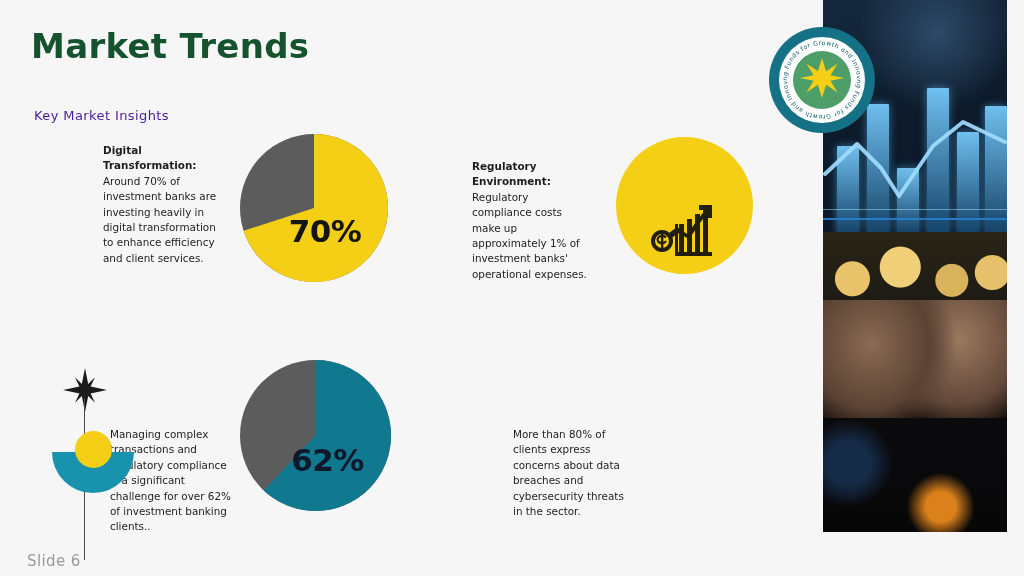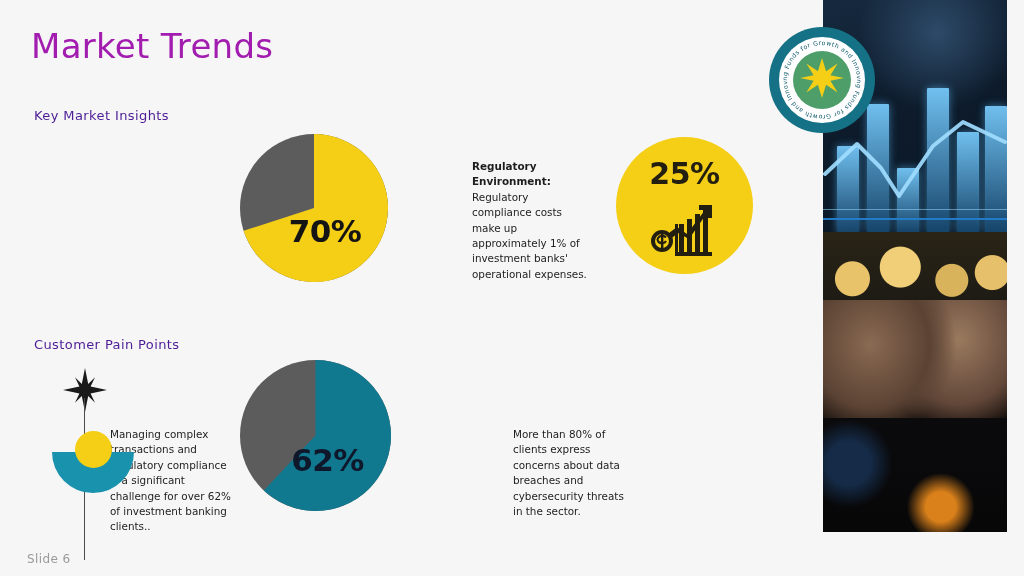--- a/index.html
+++ b/index.html
@@ -8,21 +8,21 @@
     background:#f6f6f7;
     font-family:"Liberation Sans", sans-serif;
     position:relative;
     overflow:hidden;
   }
   .slide { position:absolute; inset:0; background:#f6f6f7; }
 
   
   .title {
     position:absolute; left:31px; top:28px;
-    font-size:34px; font-weight:400; color:#a21caf;
+    font-size:34px; font-weight:700; color:#14532d;
     letter-spacing:0.3px; line-height:1.1;
     font-family:"DejaVu Sans", sans-serif;
   }
 
   
   .section-head {
     position:absolute;
     font-size:13px; font-weight:400; color:#4c1d95;
     letter-spacing:0.4px;
     font-family:"DejaVu Sans", sans-serif;
@@ -134,38 +134,41 @@
   }
 
   
   #logo-badge {
     position:absolute; left:768px; top:26px; width:108px; height:108px; z-index:9;
   }
 
   
   #slide-num {
     position:absolute; left:27px; top:552px;
-    font-size:12px; color:#9a9a9a; letter-spacing:.4px;
+    font-size:15px; color:#9a9a9a; letter-spacing:.4px;
     font-family:"DejaVu Sans", sans-serif;
   }
   #footer-tick {
     position:absolute; left:84px; top:538px; width:1px; height:22px; background:#4a4a4a;
   }
 </style>
 </head>
 <body>
 
 <div class="slide">
 
   <div class="title">Market Trends</div>
 
   <div class="section-head" id="head-insights">Key Market Insights</div>
 
-  <div class="section-head" id="head-pain">Customer Pain Points</div>
-
+
+  <div class="blk" id="blk-digital">
+    <span class="lead">Digital Transformation:</span>
+    <span class="body">Around 70% of investment banks are investing heavily in digital transformation to enhance efficiency and client services.</span>
+  </div>
 
   <div class="blk" id="blk-reg">
     <span class="lead">Regulatory Environment:</span>
     <span class="body">Regulatory compliance costs make up approximately 1% of investment banks' operational expenses.</span>
   </div>
 
   <div class="blk" id="blk-pain">
     <span class="body">Managing complex transactions and regulatory compliance is a significant challenge for over 62% of investment banking clients..</span>
   </div>
 
@@ -175,21 +178,20 @@
 
   <div class="pie" id="pie-70">
     <svg viewBox="0 0 100 100" width="148" height="148">
       <circle cx="50" cy="50" r="50" fill="#5C5C5C"></circle>
       <path id="slice70" fill="#F5CE16" d="M50,50 L50,0 A50,50 0 1 1 2.447,65.451 Z"></path>
     </svg>
     <div class="lbl">70%</div>
   </div>
 
   <div id="circle-25">
-    <div class="num">25%</div>
     <div class="growth-icon">
       <svg width="72" height="62" viewBox="0 0 72 62">
         <g fill="#231f10">
           <rect x="30" y="28" width="5" height="30"></rect>
           <rect x="38" y="23" width="5" height="35"></rect>
           <rect x="46" y="18" width="5" height="40"></rect>
           <rect x="54" y="14" width="5" height="44"></rect>
           <rect x="26" y="56" width="37" height="4"></rect>
           <rect x="26" y="28" width="3" height="32"></rect>
           <path d="M16 40 L28 31 L38 38 L56 14 L50 14 L50 9 L63 9 L63 22 L58 22 L58 17 L40 43 L29 37 L19 45 Z"></path>

